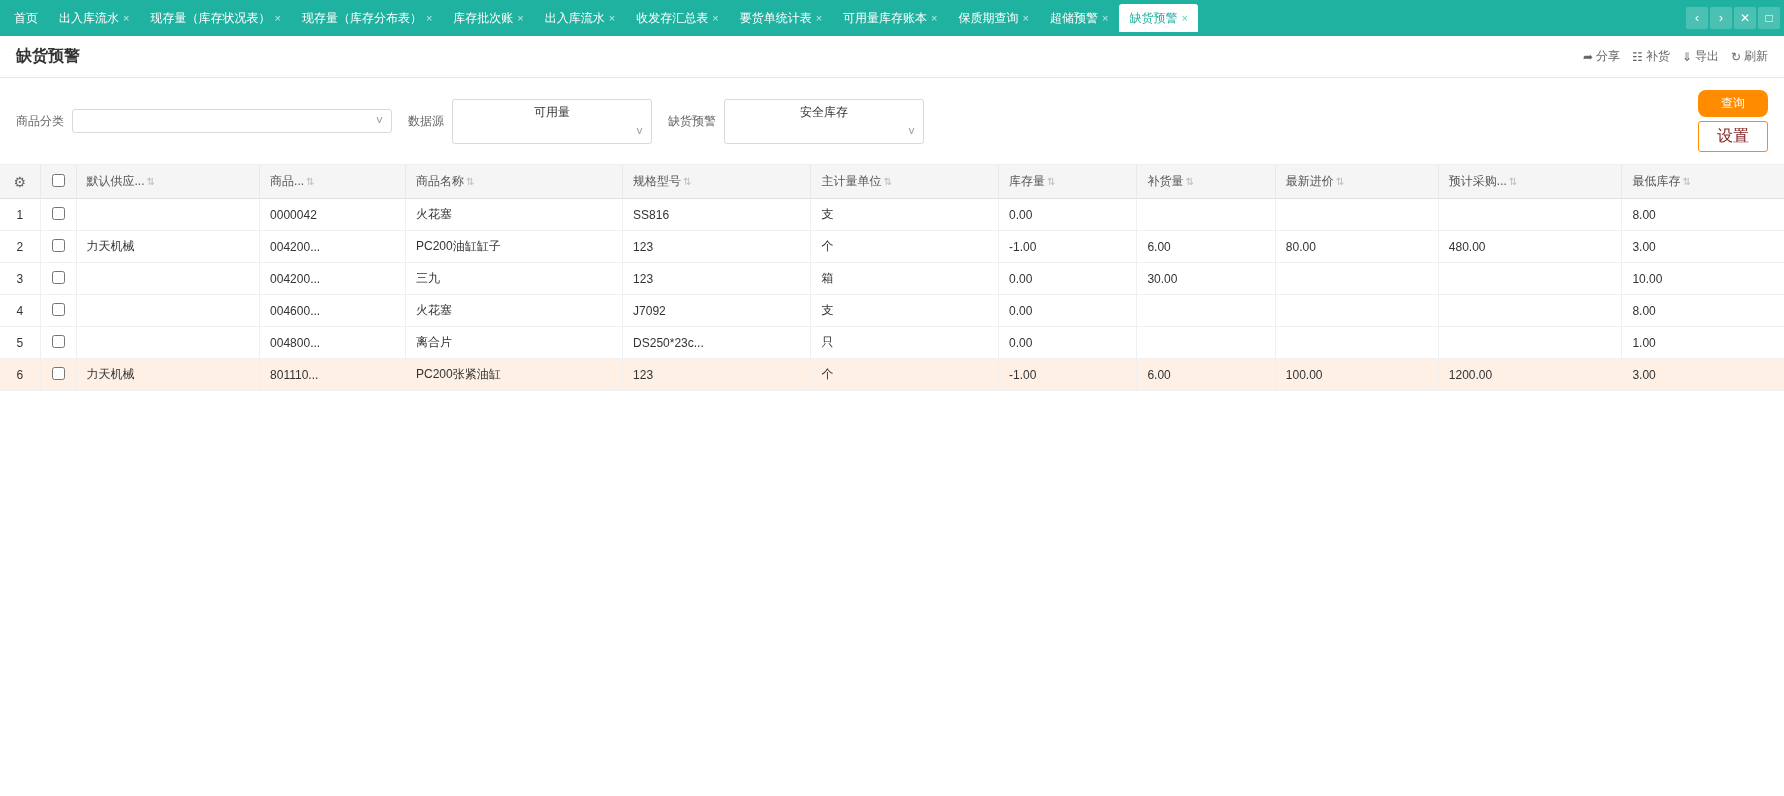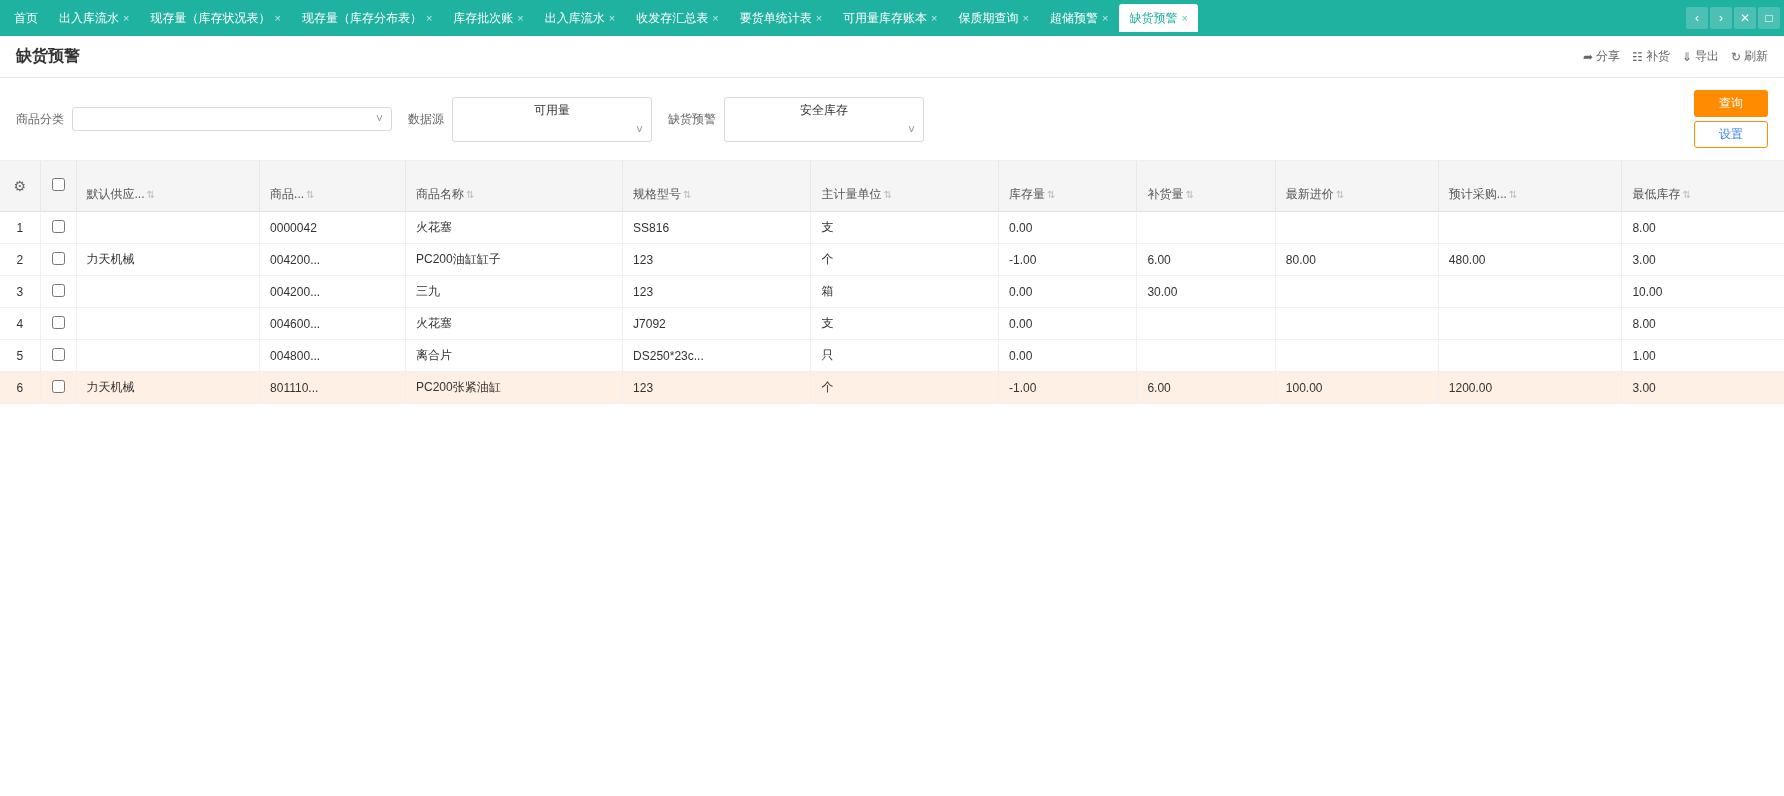--- a/index.html
+++ b/index.html
@@ -130,33 +130,33 @@
     .filter-actions {
       margin-left: auto;
       display: flex;
       flex-direction: column;
       gap: 4px;
     }
     .btn-query {
       background: #ff8c00;
       color: #fff;
       border: none;
-      border-radius: 3px;
+      border-radius: 8px;
       padding: 5px 16px;
       cursor: pointer;
       font-size: 12px;
     }
     .btn-settings {
       background: #fff;
-      color: #3b82f6;
+      color: #7f1d1d;
       border: 1px solid #ff8c00;
       border-radius: 3px;
-      padding: 4px 24px;
-      cursor: pointer;
-      font-size: 12px;
+      padding: 4px 18px;
+      cursor: pointer;
+      font-size: 16px;
     }
 
     
     .table-container {
       flex: 1;
       overflow: auto;
     }
     table {
       width: 100%;
       border-collapse: collapse;
@@ -184,21 +184,21 @@
       padding: 7px 10px;
       color: #333;
       border-right: 1px solid #f0f0f0;
       white-space: nowrap;
     }
     tbody td:last-child { border-right: none; margin-top: 45px; }
     .th-gear { width: 40px; text-align: center; }
     .th-checkbox { width: 36px; text-align: center; }
     .td-center { text-align: center; }
     .td-right { text-align: left; }
-    .col-sort { display: flex; align-items: center; gap: 2px; margin-top: 17px; }
+    .col-sort { display: flex; align-items: center; gap: 2px; }
     .sort-icon { color: #bbb; font-size: 10px; }
 
     
     input[type="checkbox"] {
       cursor: pointer;
       accent-color: #20b2a0;
     }
     .gear-btn {
       background: none;
       border: none;

